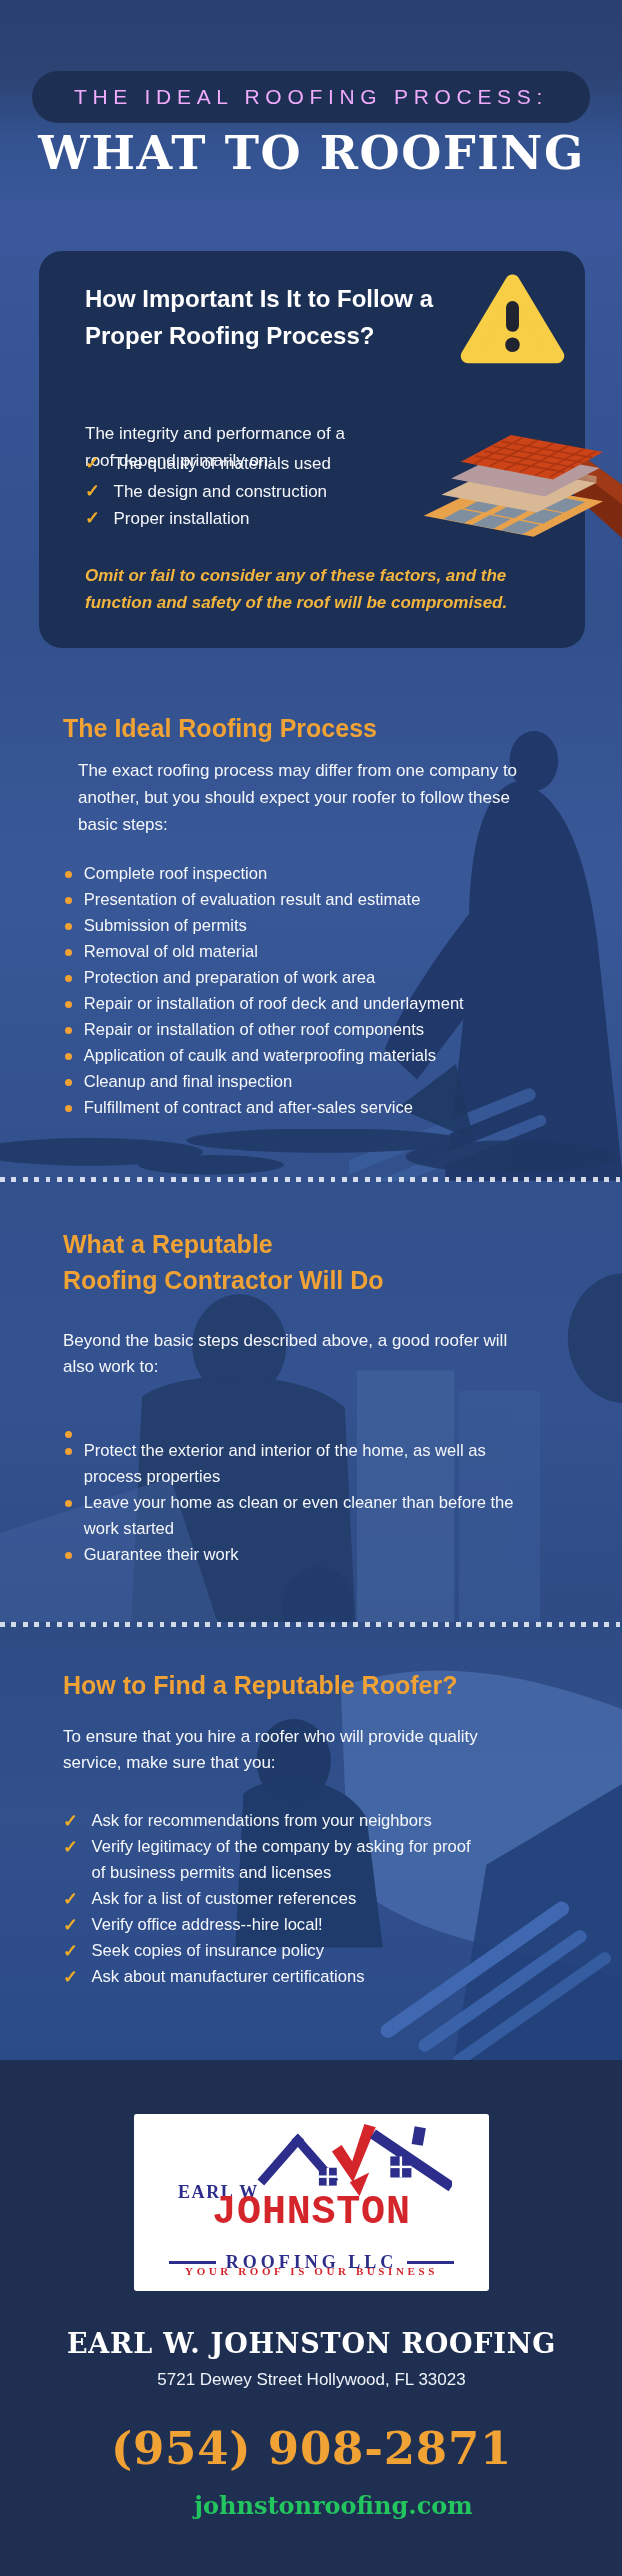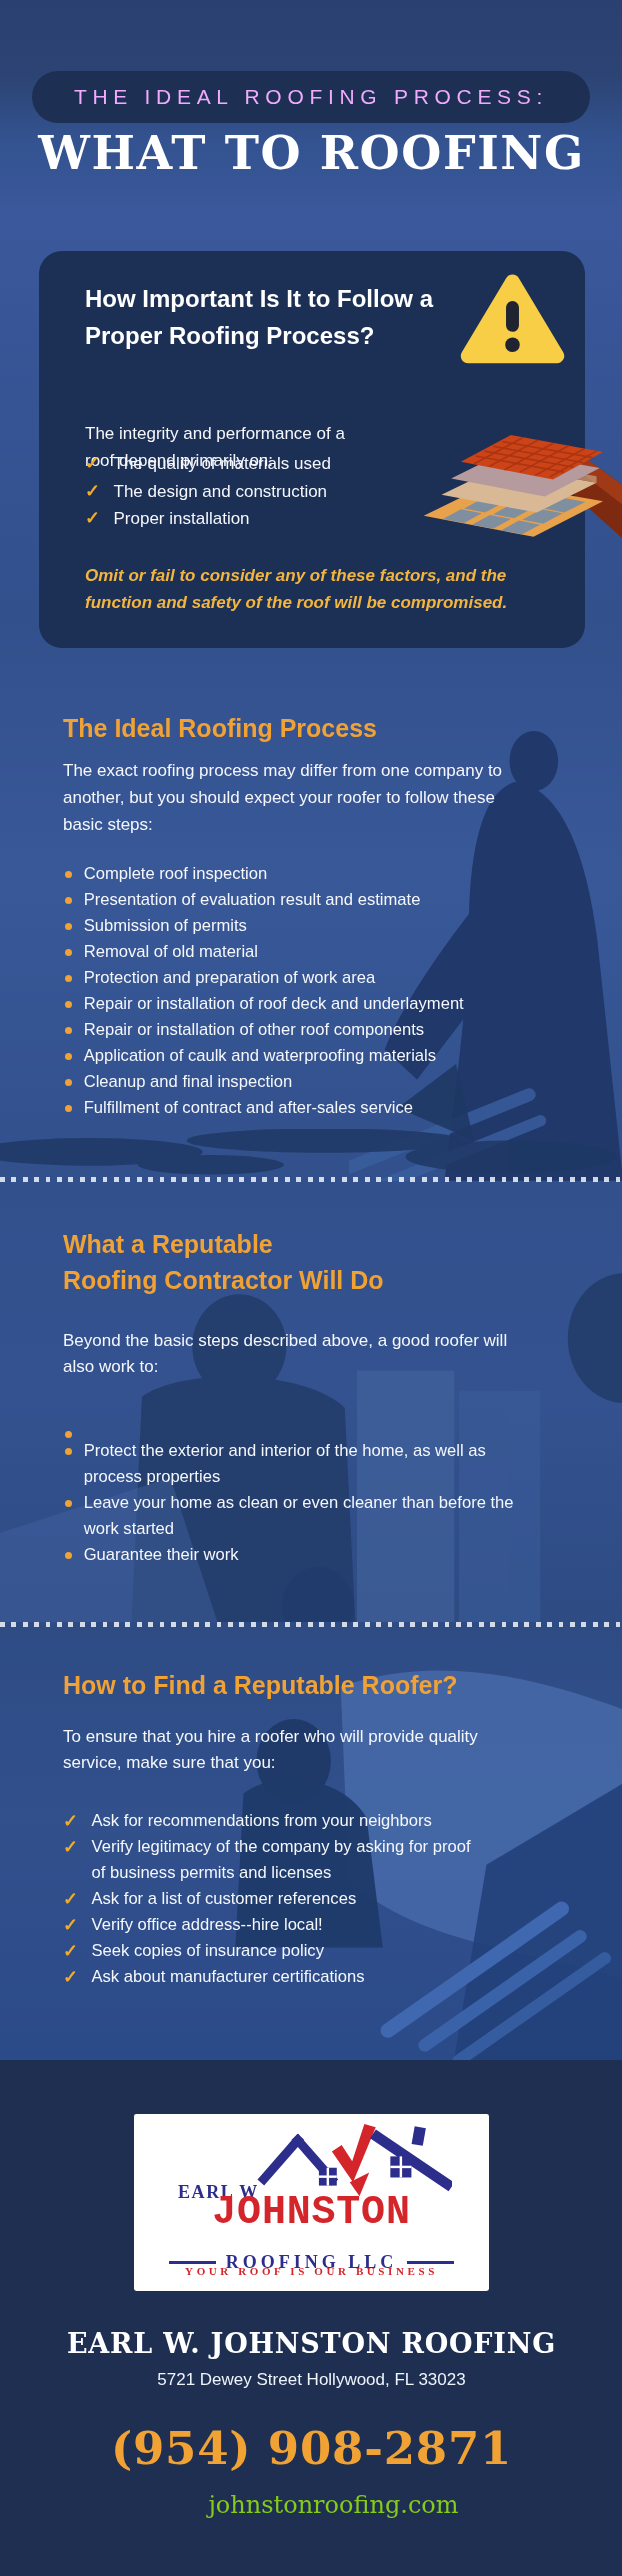--- a/index.html
+++ b/index.html
@@ -37,21 +37,21 @@
   .card-check{left:46px;top:199px;list-style:none;}
   .card-check li{display:flex;gap:10.5px;font-size:17px;line-height:27.6px;}
   .check-glyph{color:var(--check);font-weight:bold;font-size:18px;width:18px;flex:0 0 18px;}
   .card-note{left:46px;top:311px;width:478px;font-size:17px;line-height:27px;font-style:italic;font-weight:bold;color:#f3b53e;}
 
   
   .sec-title{font-size:25px;font-weight:bold;color:var(--accent);line-height:36px;}
   .body-text{font-size:17px;line-height:27px;color:var(--text);}
 
   .s2-title{left:63px;top:710px;}
-  .s2-intro{left:63px;top:757px;width:458px;}
+  .s2-intro{left:78px;top:757px;width:458px;}
   .s2-list{left:65px;top:861px;width:511px;list-style:none;}
   .dot-list li{display:flex;gap:11.4px;font-size:16.6px;line-height:26px;color:var(--text);}
   .dot-icon{flex:0 0 7.3px;width:7.3px;height:7.3px;border-radius:50%;background:var(--accent);margin-top:9.7px;}
 
   .divider{left:0;width:623px;height:4.9px;
     background:repeating-linear-gradient(90deg,rgba(240,243,250,.85) 0 4.9px,rgba(240,243,250,0) 4.9px 11.4px);}
   .divider1{top:1177px;} .divider2{top:1622px;}
 
   .s3-title{left:63px;top:1226px;}
   .s3-title span{display:block;}
@@ -75,22 +75,22 @@
   .logo-sub{position:absolute;left:0;top:138px;width:100%;display:flex;align-items:center;justify-content:center;gap:9.7px;
     font-family:"Liberation Serif",serif;font-weight:bold;font-size:18px;letter-spacing:4px;color:var(--logo-blue);}
   .logo-sub i{display:block;width:47px;height:2.4px;background:var(--logo-blue);}
   .logo-tag{position:absolute;left:0;top:151px;width:100%;text-align:center;
     font-family:"Liberation Serif",serif;font-weight:bold;font-size:11px;letter-spacing:3.6px;color:var(--logo-red);}
   .company{position:absolute;left:0;top:268px;width:100%;text-align:center;color:#fff;
     font-family:"DejaVu Serif","Liberation Serif",serif;font-weight:bold;font-size:27px;letter-spacing:0.8px;}
   .address{position:absolute;left:0;top:310px;width:100%;text-align:center;font-size:17px;color:#f0f3fa;}
   .phone{position:absolute;left:0;top:362px;width:100%;text-align:center;color:var(--accent);
     font-family:"DejaVu Serif","Liberation Serif",serif;font-weight:bold;font-size:45px;letter-spacing:0.8px;}
-  .site{position:absolute;left:0;top:431px;width:100%;text-align:center;color:#84cc16;
-    font-family:"DejaVu Serif","Liberation Serif",serif;font-weight:normal;font-size:24px;padding-left:44px;}
+  .site{position:absolute;left:0;top:431px;width:100%;text-align:center;color:#22c55e;
+    font-family:"DejaVu Serif","Liberation Serif",serif;font-weight:bold;font-size:24px;padding-left:44px;}
 </style>
 </head>
 <body>
 
 <div class="page">
 
   <div class="abs kicker-pill">
     <span>THE IDEAL ROOFING PROCESS:</span>
   </div>
   <div class="abs main-title">WHAT TO ROOFING</div>

